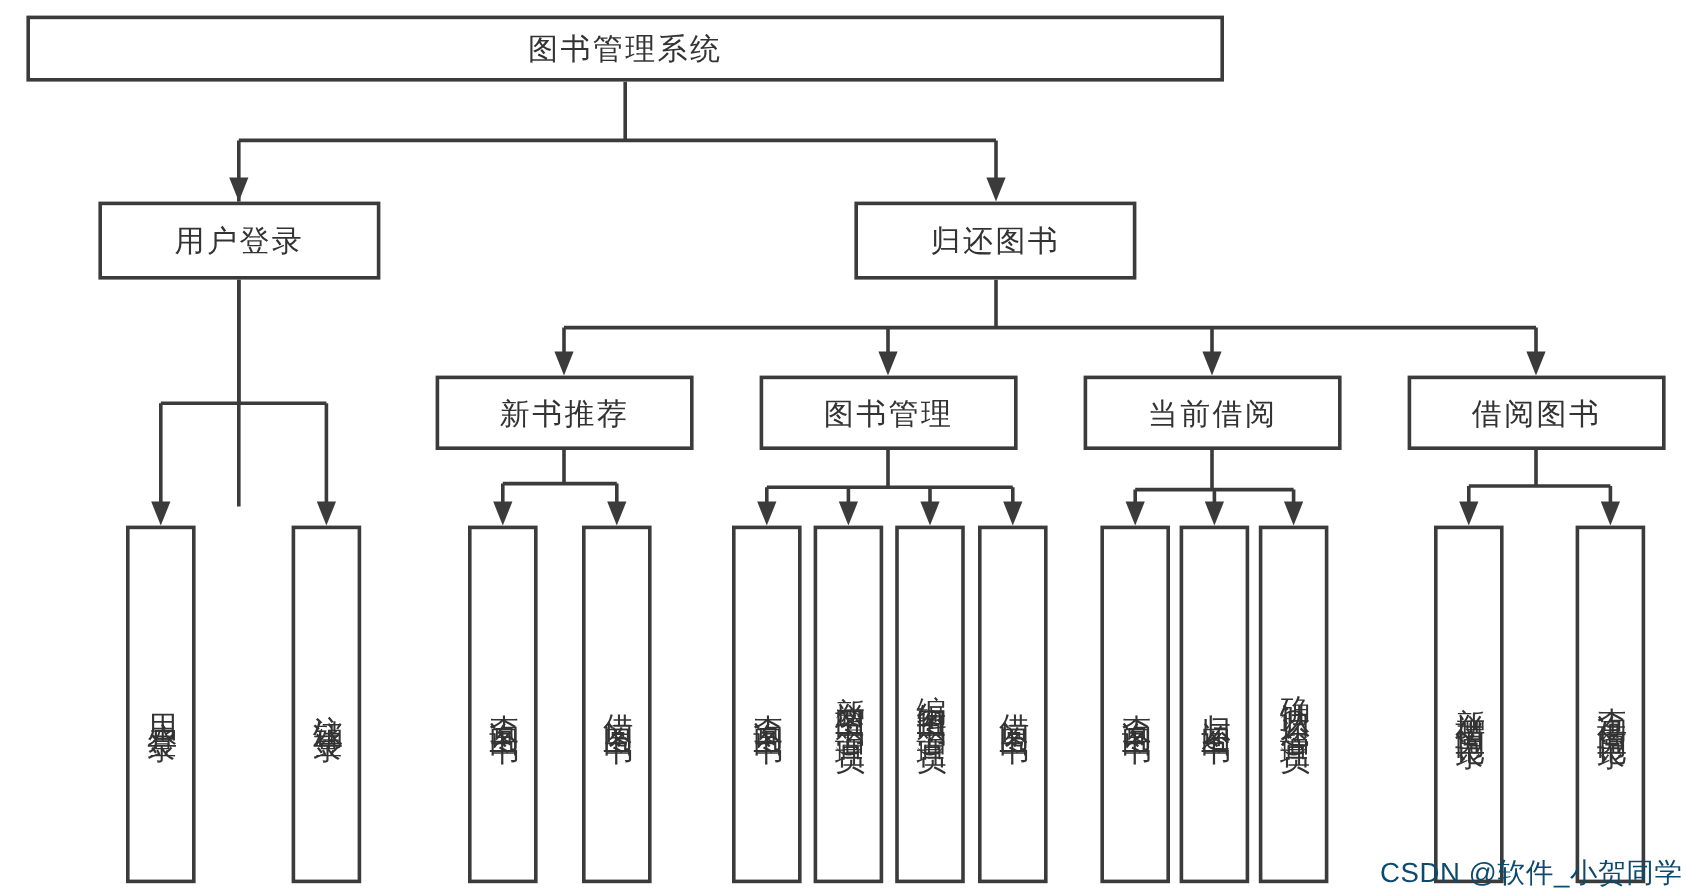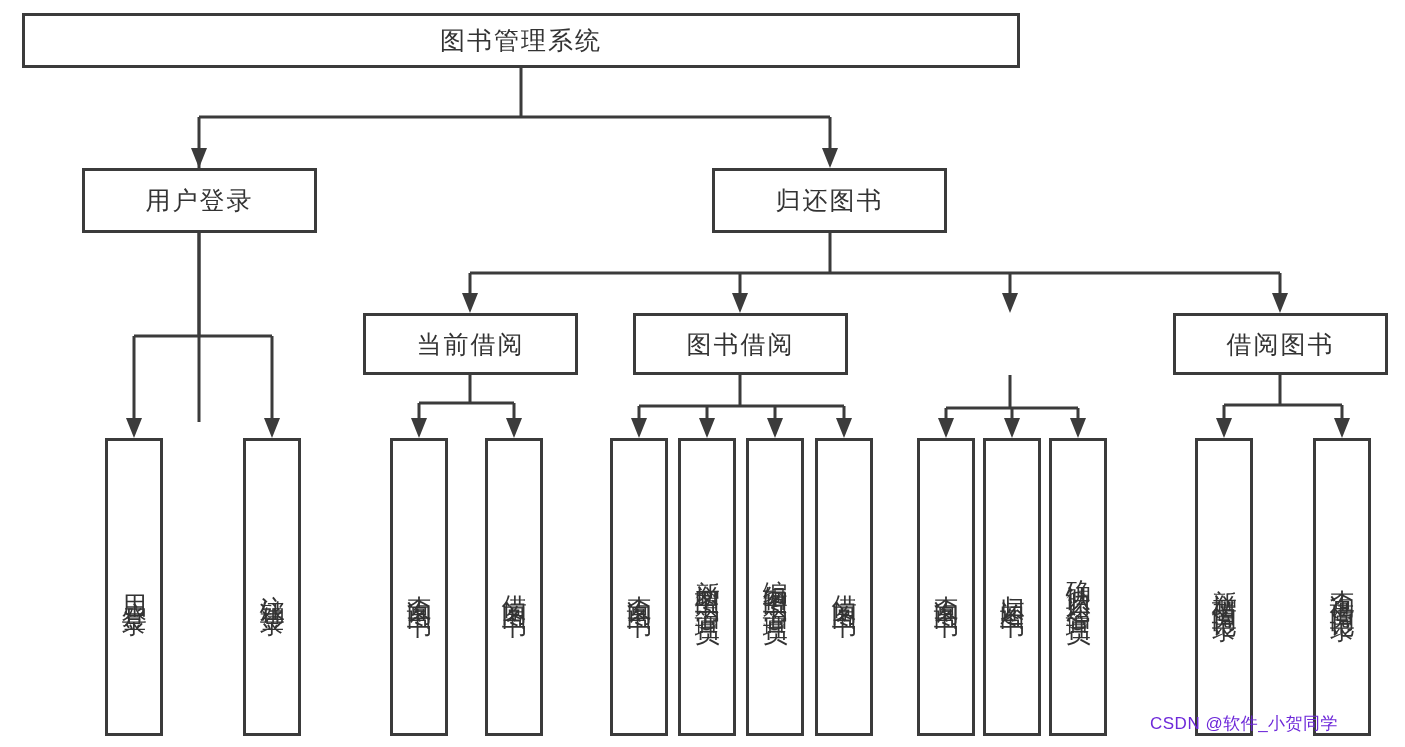--- a/index.html
+++ b/index.html
@@ -34,23 +34,23 @@
     writing-mode: vertical-rl;
     text-orientation: mixed;
     letter-spacing: 6px;
     line-height: 1.1;
     white-space: nowrap;
   }
   #watermark {
     position: absolute;
     left: 1150px;
     top: 712px;
-    font-size: 17px;
+    font-size: 23px;
     letter-spacing: 0.5px;
-    color: #6d28d9;
+    color: #0c4a6e;
     white-space: nowrap;
     z-index: 5;
   }
 </style>
 </head>
 <body>
 
 <div id="stage">
 
   <svg id="connectors" width="1405" height="747" viewBox="0 0 1405 747">
@@ -98,22 +98,23 @@
       <polygon points="1216,418 1232,418 1224,438"></polygon>
       <polygon points="1334,418 1350,418 1342,438"></polygon>
     </g>
   </svg>
 
   <div class="box h" style="left:22px;top:13px;width:998px;height:55px">图书管理系统</div>
 
   <div class="box h" style="left:82px;top:168px;width:235px;height:65px">用户登录</div>
   <div class="box h" style="left:712px;top:168px;width:235px;height:65px">归还图书</div>
 
-  <div class="box h" style="left:363px;top:313px;width:215px;height:62px">当前借阅</div>
-  <div class="box h" style="left:633px;top:313px;width:215px;height:62px">图书借阅</div>
+  <div class="box h" style="left:363px;top:313px;width:215px;height:62px">新书推荐</div>
+  <div class="box h" style="left:633px;top:313px;width:215px;height:62px">图书管理</div>
+  <div class="box h" style="left:903px;top:313px;width:215px;height:62px">当前借阅</div>
   <div class="box h" style="left:1173px;top:313px;width:215px;height:62px">借阅图书</div>
 
   <div class="box v" style="left:105px;top:438px;width:58px;height:298px">
     <span class="vtext">用户登录</span>
   </div>
   <div class="box v" style="left:243px;top:438px;width:58px;height:298px">
     <span class="vtext">注销登录</span>
   </div>
 
   <div class="box v" style="left:390px;top:438px;width:58px;height:298px">

